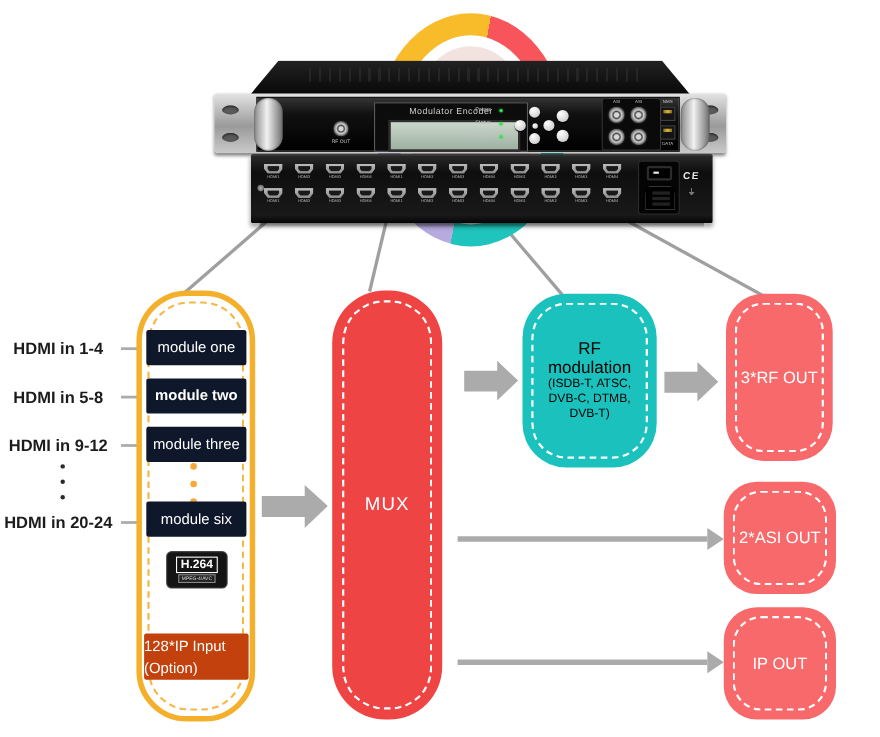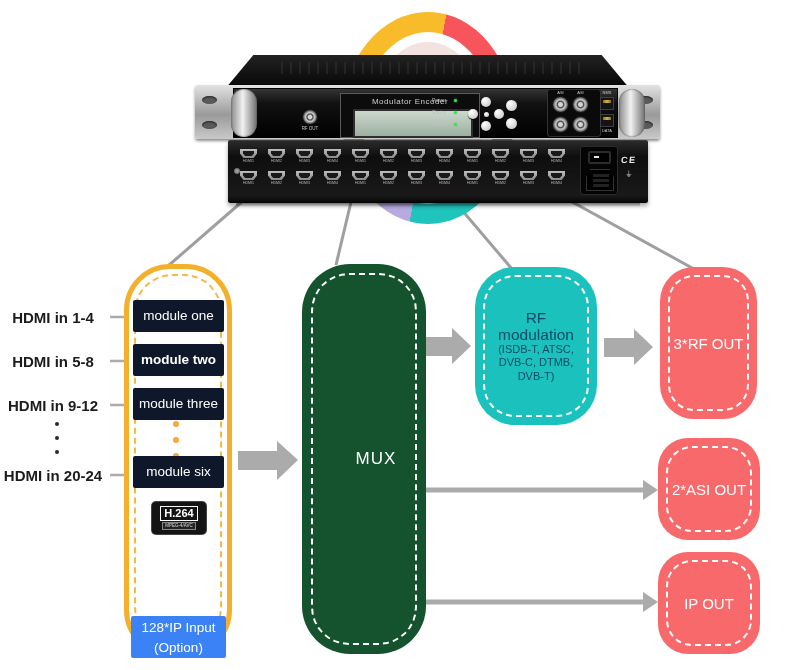--- a/index.html
+++ b/index.html
@@ -78,30 +78,30 @@
         border:5px solid #F4B02A;border-radius:46px;z-index:4;}
   .ybox-dash{position:absolute;inset:5px;border:2px dashed #F6B844;border-radius:38px;}
   .module{position:absolute;left:133px;width:91px;height:32px;background:#0f172a;color:#fff;z-index:5;
         font-size:13.5px;text-align:center;line-height:32px;border-radius:2px;}
   .codec{position:absolute;left:152px;top:502px;width:54px;height:32px;background:#141414;border-radius:4px;z-index:5;
         display:flex;flex-direction:column;align-items:center;justify-content:center;box-shadow:0 0 0 1px #444;}
   .codec-l1{color:#fff;font-weight:bold;font-size:11px;line-height:1;border:1px solid #fff;padding:1px 3px;}
   .codec-l2{color:#ddd;font-size:4.5px;line-height:1;margin-top:1px;border:1px solid #888;padding:1px 2px;background:#222;}
   .asi-in{position:absolute;left:133px;top:540px;width:91px;height:26px;background:#1D5FA8;color:#fff;z-index:5;
         font-size:14px;text-align:center;line-height:26px;}
-  .ip-in{position:absolute;left:131px;top:576px;width:95px;height:42px;background:#3b82f6;color:#fff;z-index:5;
-        font-size:13.5px;text-align:center;line-height:20px;border-radius:2px;padding-top:2px;box-sizing:border-box;margin-top:40px;}
-
-  .mux{position:absolute;left:302px;top:264px;width:100px;height:390px;background:#14532d;border-radius:48px;z-index:4;
-       display:flex;align-items:center;justify-content:center;padding-left:24px;}
+  .ip-in{position:absolute;left:131px;top:576px;width:95px;height:42px;background:#c2410c;color:#fff;z-index:5;
+        font-size:13.5px;line-height:20px;border-radius:2px;padding-top:2px;box-sizing:border-box;}
+
+  .mux{position:absolute;left:302px;top:264px;width:100px;height:390px;background:#ef4444;border-radius:48px;z-index:4;
+       display:flex;align-items:center;justify-content:center;}
   .mux-dash{position:absolute;inset:9px;border:2px dashed #fff;border-radius:38px;}
   .mux-label{color:#fff;font-size:17px;letter-spacing:1px;position:relative;}
 
   .rfmod{position:absolute;left:475px;top:267px;width:122px;height:158px;background:#1BC2BD;border-radius:40px;z-index:4;
-       display:flex;align-items:center;justify-content:center;text-align:center;color:#0c4a6e;}
+       display:flex;align-items:center;justify-content:center;text-align:center;color:#000000;}
   .rf-dash{position:absolute;inset:8px;border:2px dashed #fff;border-radius:32px;}
   .rf-t{font-size:15.5px;line-height:17px;position:relative;}
   .rf-s{font-size:11px;line-height:13.5px;position:relative;}
 
   .outbox{position:absolute;background:#F7696B;z-index:4;color:#fff;display:flex;align-items:center;justify-content:center;
        font-size:15px;}
   .out-dash{position:absolute;inset:8px;border:2px dashed #fff;border-radius:26px;}
   .outbox span{position:relative;}
   #out-rf{left:660px;top:267px;width:97px;height:152px;border-radius:34px;}
   #out-asi{left:658px;top:438px;width:102px;height:102px;border-radius:30px;}

